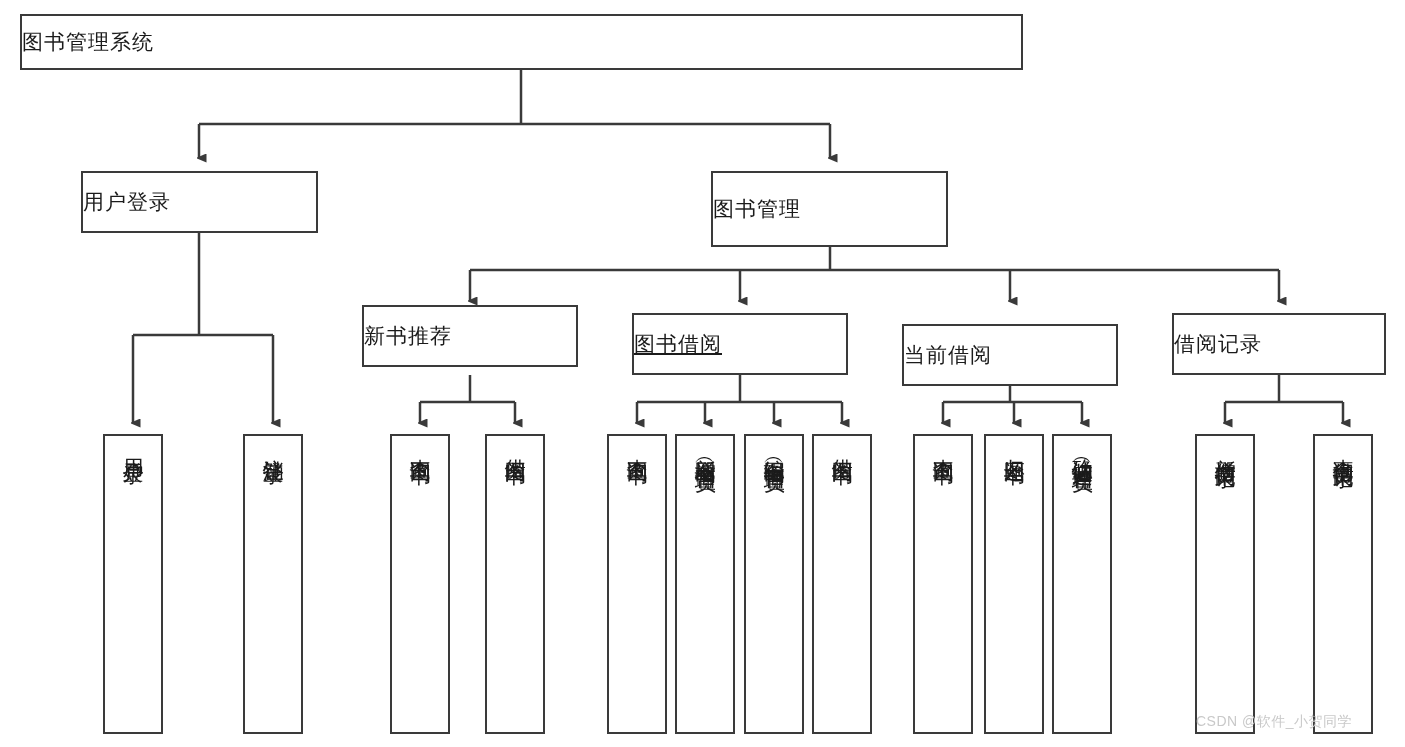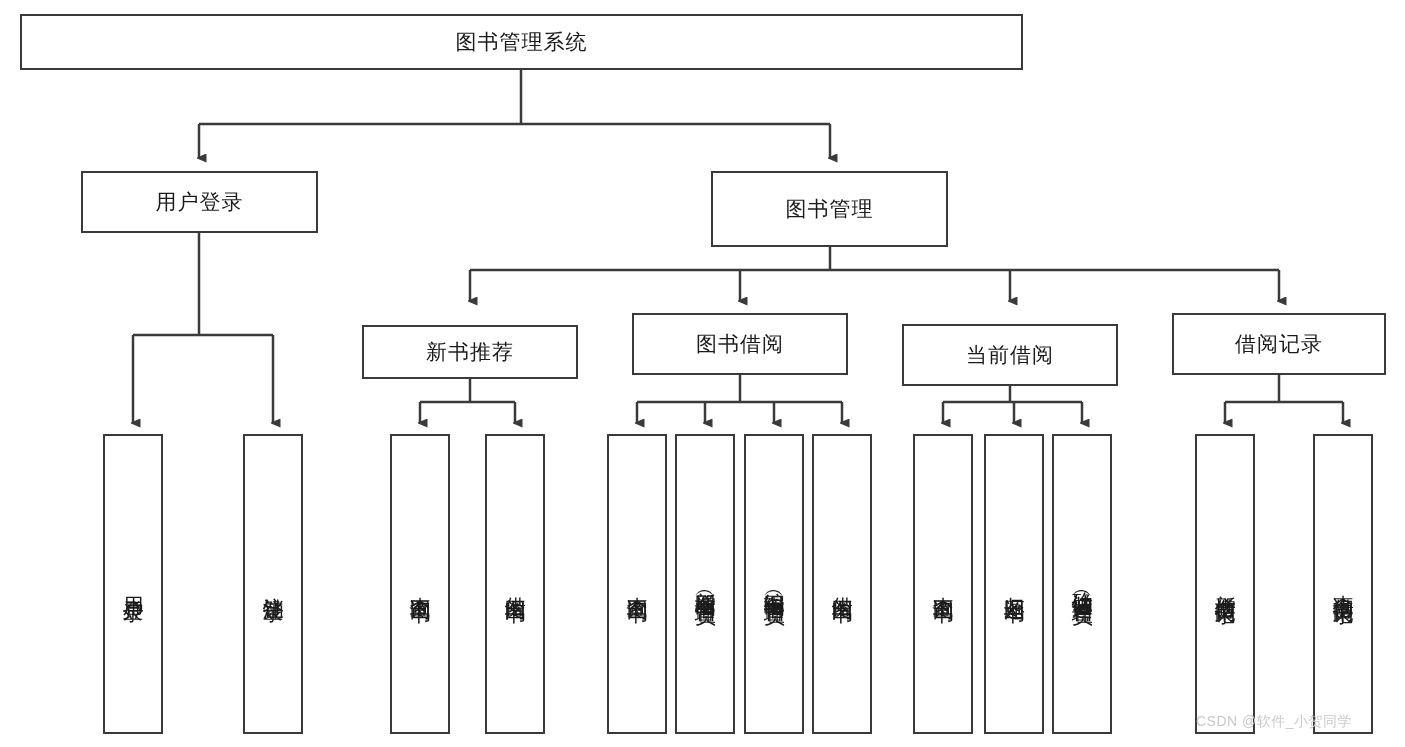--- a/index.html
+++ b/index.html
@@ -17,21 +17,20 @@
     background: #ffffff;
     overflow: hidden;
   }
   .node {
     position: absolute;
     box-sizing: border-box;
     border: 2.5px solid #3a3a3a;
     background: #ffffff;
     display: flex;
     align-items: center;
-    justify-content: center;
     color: #1b1b1b;
   }
   .node.horiz {
     font-size: 21px;
     letter-spacing: 1px;
     line-height: 1.2;
   }
   .node.vert {
     writing-mode: vertical-rl;
     text-orientation: upright;
@@ -129,24 +128,24 @@
     <span>图书管理系统</span>
   </div>
 
   <div class="node horiz" style="left:81px; top:171px; width:237px; height:62px;">
     <span>用户登录</span>
   </div>
   <div class="node horiz" style="left:711px; top:171px; width:237px; height:76px;">
     <span>图书管理</span>
   </div>
 
-  <div class="node horiz" style="left:362px; top:325px; width:216px; height:54px;">
+  <div class="node horiz" style="left:362px; top:305px; width:216px; height:62px;">
     <span>新书推荐</span>
   </div>
-  <div class="node horiz" style="left:632px; top:313px; width:216px; height:62px;">
+  <div class="node horiz" style="left:632px; top:313px; width:216px; height:62px;text-decoration:underline;">
     <span>图书借阅</span>
   </div>
   <div class="node horiz" style="left:902px; top:324px; width:216px; height:62px;">
     <span>当前借阅</span>
   </div>
   <div class="node horiz" style="left:1172px; top:313px; width:214px; height:62px;">
     <span>借阅记录</span>
   </div>
 
   <div class="node vert" style="left:103px; top:434px; width:60px; height:300px;">

